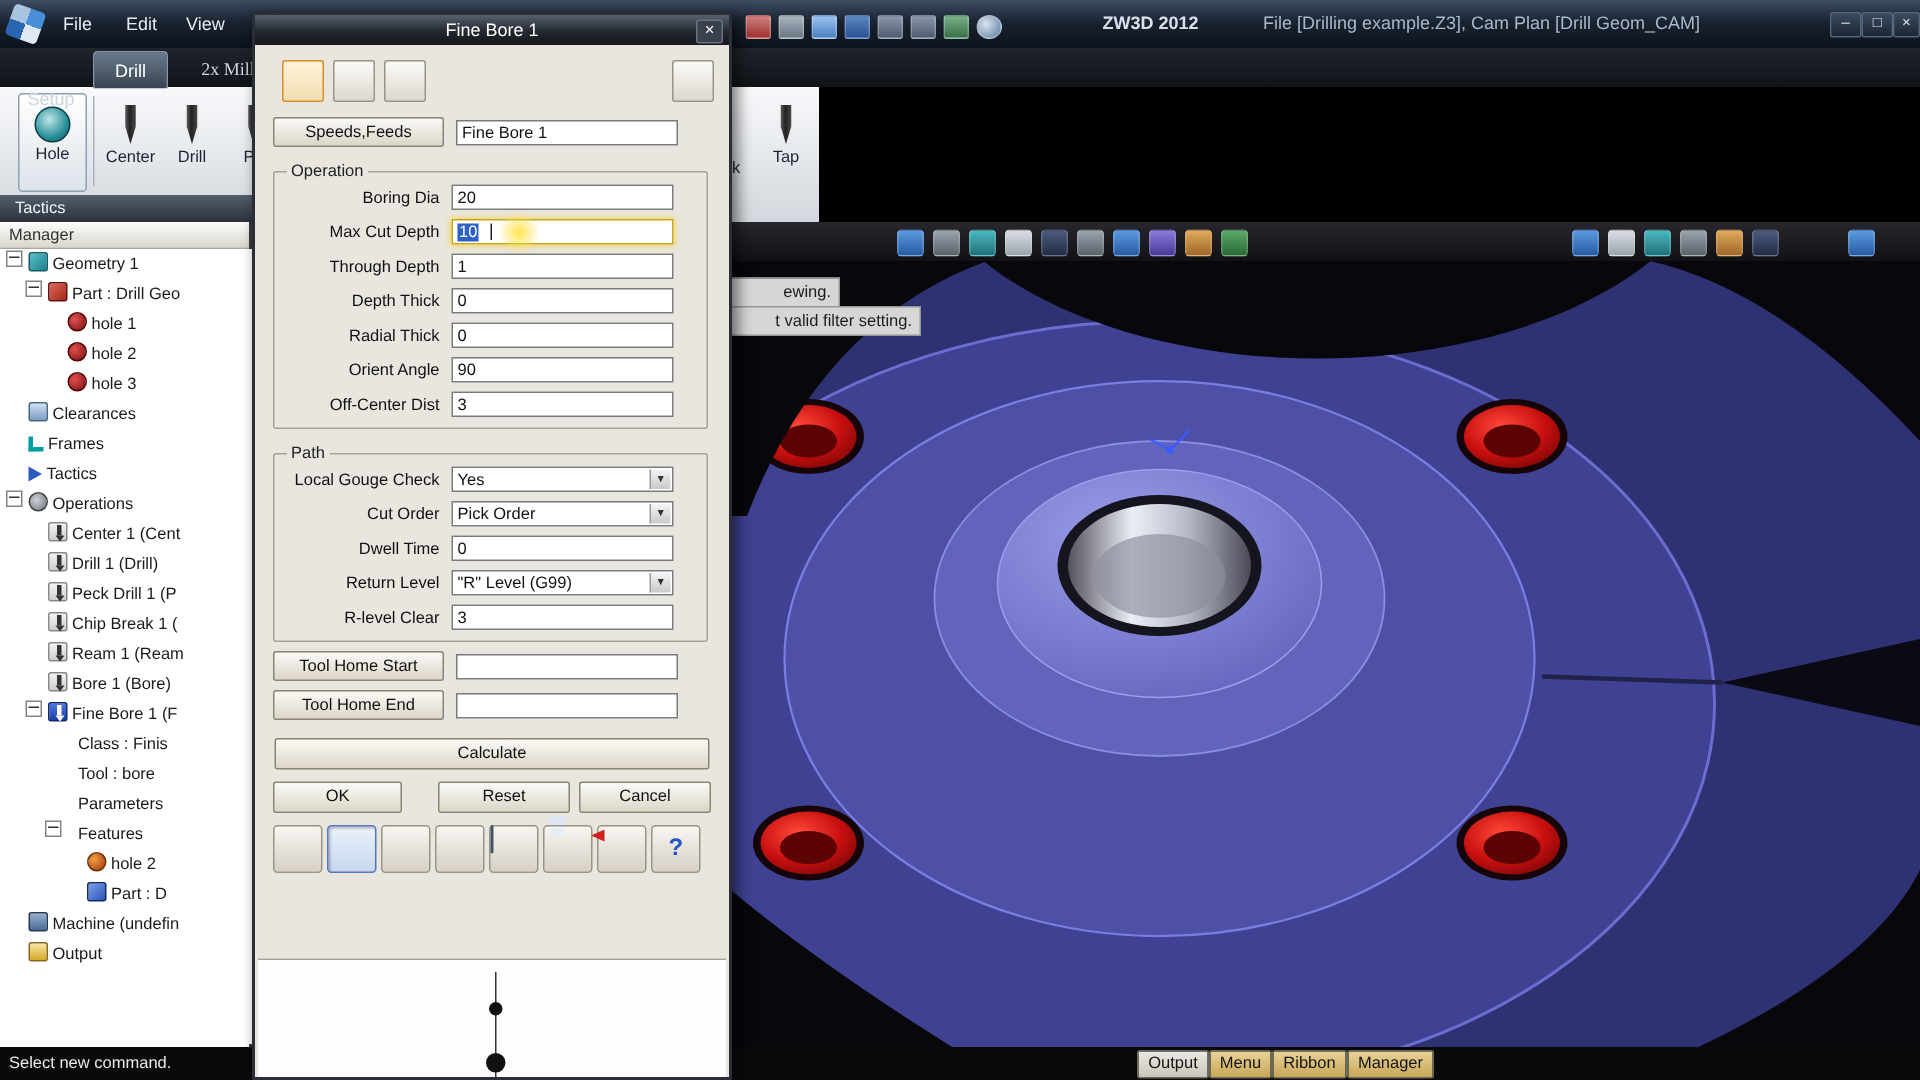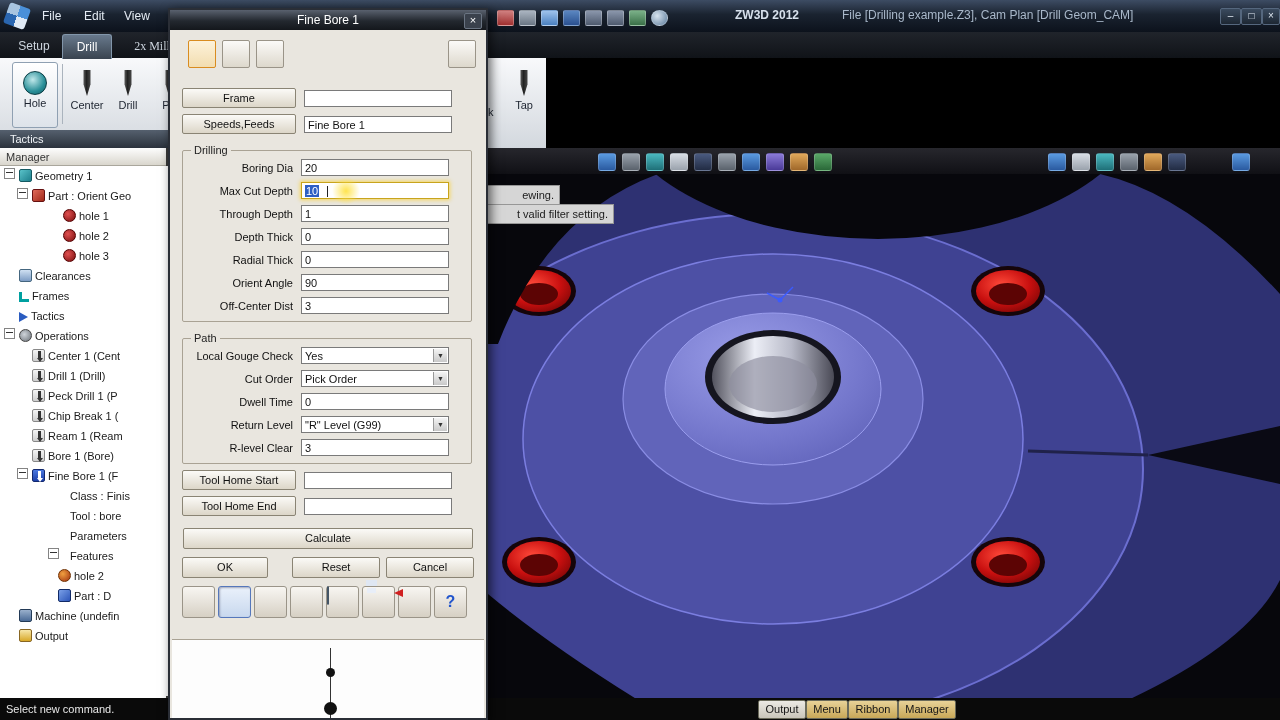--- a/index.html
+++ b/index.html
@@ -30,21 +30,21 @@
   .dbit{width:10px;height:26px;margin:7px auto 3px;background:linear-gradient(90deg,#777,#222 45%,#555);clip-path:polygon(15% 0,85% 0,85% 55%,50% 100%,15% 55%);}
   .tactics-strip{left:0;top:72px;width:168px;height:18px;background:linear-gradient(#55606e,#2b323c);color:#f0f3f7;font-size:11px;line-height:18px;padding-left:10px;box-sizing:border-box;}
   .vsep{top:6px;width:1px;height:60px;background:#aab3bd;}
   .partial-lbl{left:0;top:48px;color:#1d2430;font-size:11px;}
 
   
   #manager{left:0;top:148px;width:168px;height:550px;background:#fff;border-right:2px solid #3a3a3a;box-sizing:border-box;z-index:4;}
   .mgr-head{left:0;top:0;width:166px;height:18px;background:linear-gradient(#fdfdfd,#d9d6cd);border-bottom:1px solid #a9a69c;font-size:11px;color:#333;line-height:18px;padding-left:6px;box-sizing:border-box;}
   #tree{left:0;top:18px;width:189px;height:530px;overflow:hidden;background:#fff;}
   .trow{height:20px;line-height:20px;font-size:11px;color:#1a1a1a;white-space:nowrap;overflow:hidden;}
-  .d1{padding-left:4px;} .d2{padding-left:17px;} .d3{padding-left:48px;} .d4{padding-left:43px;}
+  .d1{padding-left:4px;} .d2{padding-left:17px;} .d3{padding-left:30px;} .d4{padding-left:43px;}
   .exp{width:9px;height:9px;border:1px solid #848484;background:#fff;display:inline-block;margin-right:3px;position:relative;vertical-align:1px;}
   .exp::before{content:"";position:absolute;left:1px;right:1px;top:3px;height:1px;background:#333;}
   .exp.hiddenbox{visibility:hidden;}
   .tic{width:13px;height:13px;display:inline-block;margin:0 3px 0 1px;vertical-align:-2px;border-radius:2px;box-sizing:border-box;}
   .i-geometry{background:linear-gradient(135deg,#59c2c9,#1e7f8c);border:1px solid #145a62;}
   .i-part-red{background:linear-gradient(135deg,#e06a5a,#a02818);border:1px solid #661111;}
   .i-hole{background:radial-gradient(circle at 35% 35%,#e05050,#7a0f0f);border-radius:50%;border:1px solid #550000;}
   .i-clear{background:linear-gradient(#cfe0f2,#7d9cc4);border:1px solid #44667f;}
   .i-frames{background:transparent;border:none;border-left:3px solid #00a0a0;border-bottom:3px solid #00a0a0;border-radius:0;width:10px;height:10px;}
   .i-tactics{width:0;height:0;border-radius:0;border-top:5px solid transparent;border-bottom:5px solid transparent;border-left:9px solid #2a5cc0;background:none;}
@@ -143,21 +143,21 @@
   <span class="abs qicon" style="left:629px;background:linear-gradient(#7ab088,#3a7048);"></span>
   <span class="abs qicon" style="left:651px;border-radius:50%;background:radial-gradient(circle at 35% 35%,#d8e4f0,#5a7a9a);"></span>
   <span class="abs app-title" style="left:735px;">ZW3D 2012</span>
   <span class="abs doc-title" style="left:842px;">File [Drilling example.Z3],  Cam Plan [Drill Geom_CAM]</span>
   <span class="abs win-btn" style="left:1220px;">–</span>
   <span class="abs win-btn" style="left:1241px;">□</span>
   <span class="abs win-btn" style="left:1262px;width:16px;">×</span>
 </div>
 
 <div id="tabs" class="abs">
-  <span class="abs tab" style="left:8px;width:52px;">Setup</span>
+  <span class="abs tab" style="left:8px;width:52px;margin-top:20px;">Setup</span>
   <span class="abs tab active" style="left:62px;width:48px;">Drill</span>
   <span class="abs tab" style="left:124px;width:56px;font-family:Liberation Serif, serif;">2x Mill</span>
 </div>
 
 <div id="ribbon-left" class="abs">
   <div class="abs rbtn framed" style="left:12px;width:44px;">
     <div class="holeic"></div>
     <span class="rlbl">Hole</span>
   </div>
   <div class="abs vsep" style="left:62px;"></div>
@@ -181,21 +181,21 @@
   <div class="abs rbtn" style="left:16px;width:38px;">
     <div class="dbit"></div>
     <span class="rlbl">Tap</span>
   </div>
 </div>
 
 <div id="manager" class="abs">
   <div class="abs mgr-head">Manager</div>
   <div id="tree" class="abs">
     <div class="trow d1"><span class="exp"></span><span class="tic i-geometry"></span><span>Geometry 1</span></div>
-    <div class="trow d2"><span class="exp"></span><span class="tic i-part-red"></span><span>Part : Orient Geo</span></div>
+    <div class="trow d2"><span class="exp"></span><span class="tic i-part-red"></span><span>Part : Drill Geo</span></div>
     <div class="trow d3"><span class="exp hiddenbox"></span><span class="tic i-hole"></span><span>hole 1</span></div>
     <div class="trow d3"><span class="exp hiddenbox"></span><span class="tic i-hole"></span><span>hole 2</span></div>
     <div class="trow d3"><span class="exp hiddenbox"></span><span class="tic i-hole"></span><span>hole 3</span></div>
     <div class="trow d1"><span class="exp hiddenbox"></span><span class="tic i-clear"></span><span>Clearances</span></div>
     <div class="trow d1"><span class="exp hiddenbox"></span><span class="tic i-frames"></span><span>Frames</span></div>
     <div class="trow d1"><span class="exp hiddenbox"></span><span class="tic i-tactics"></span><span>Tactics</span></div>
     <div class="trow d1"><span class="exp"></span><span class="tic i-oper"></span><span>Operations</span></div>
     <div class="trow d2"><span class="exp hiddenbox"></span><span class="tic i-op"></span><span>Center 1 (Cent</span></div>
     <div class="trow d2"><span class="exp hiddenbox"></span><span class="tic i-op"></span><span>Drill 1 (Drill)</span></div>
     <div class="trow d2"><span class="exp hiddenbox"></span><span class="tic i-op"></span><span>Peck Drill 1 (P</span></div>
@@ -336,31 +336,27 @@
   <span class="abs dlg-close">×</span>
 
   <div class="abs dlg-body">
     <div class="dlg-toolbar">
       <span class="abs dti sel" style="left:6px;"><span class="tdrill"></span></span>
       <span class="abs dti" style="left:40px;"><span class="tdrill"></span></span>
       <span class="abs dti" style="left:74px;"><span class="bars"></span></span>
       <span class="abs dti" style="left:266px;"><span class="tdrill"></span></span>
     </div>
 
-    <div class="drow" style="margin-top:16px;">
-      <span class="fbtn">Frame</span>
-      <span class="din dctl"></span>
-    </div>
     <div class="drow">
       <span class="fbtn">Speeds,Feeds</span>
       <span class="din dctl">Fine Bore 1</span>
     </div>
 
     <fieldset class="dgroup">
-      <legend>Drilling</legend>
+      <legend>Operation</legend>
       <div class="drow" style="margin-top:2px;">
         <span class="dlab">Boring Dia</span>
         <span class="din dctl" style="margin-left:0;">20</span>
       </div>
       <div class="drow">
         <span class="dlab">Max Cut Depth</span>
         <span class="din dctl focusfld" style="margin-left:0;">
           <span class="selval">10</span><span class="caret"></span>
           <span class="glow"></span>
         </span>

